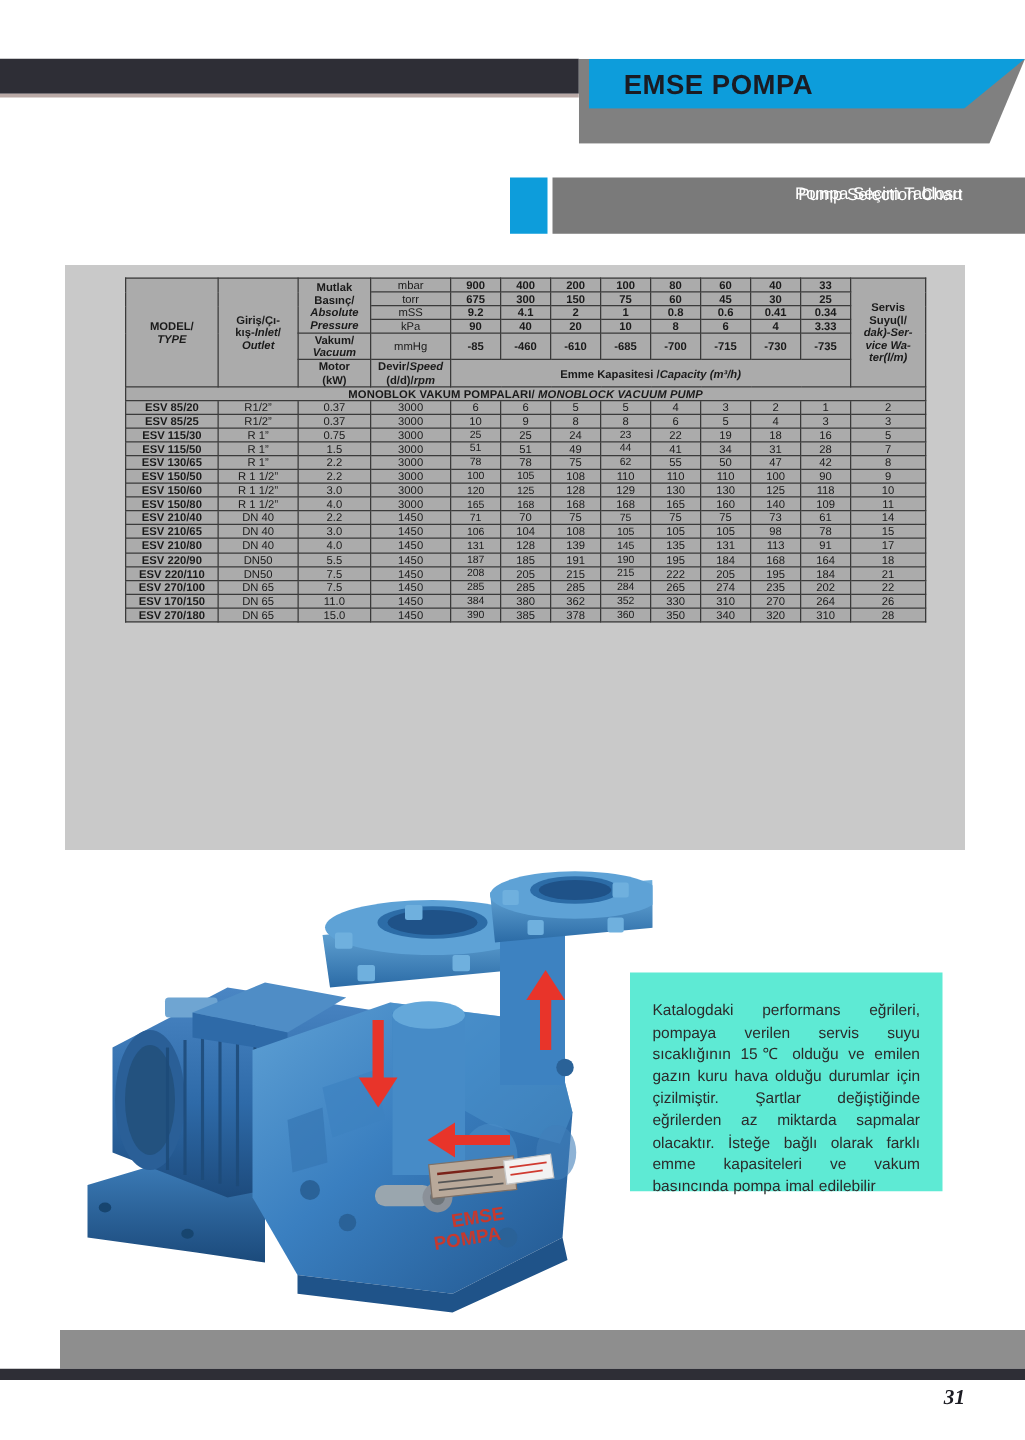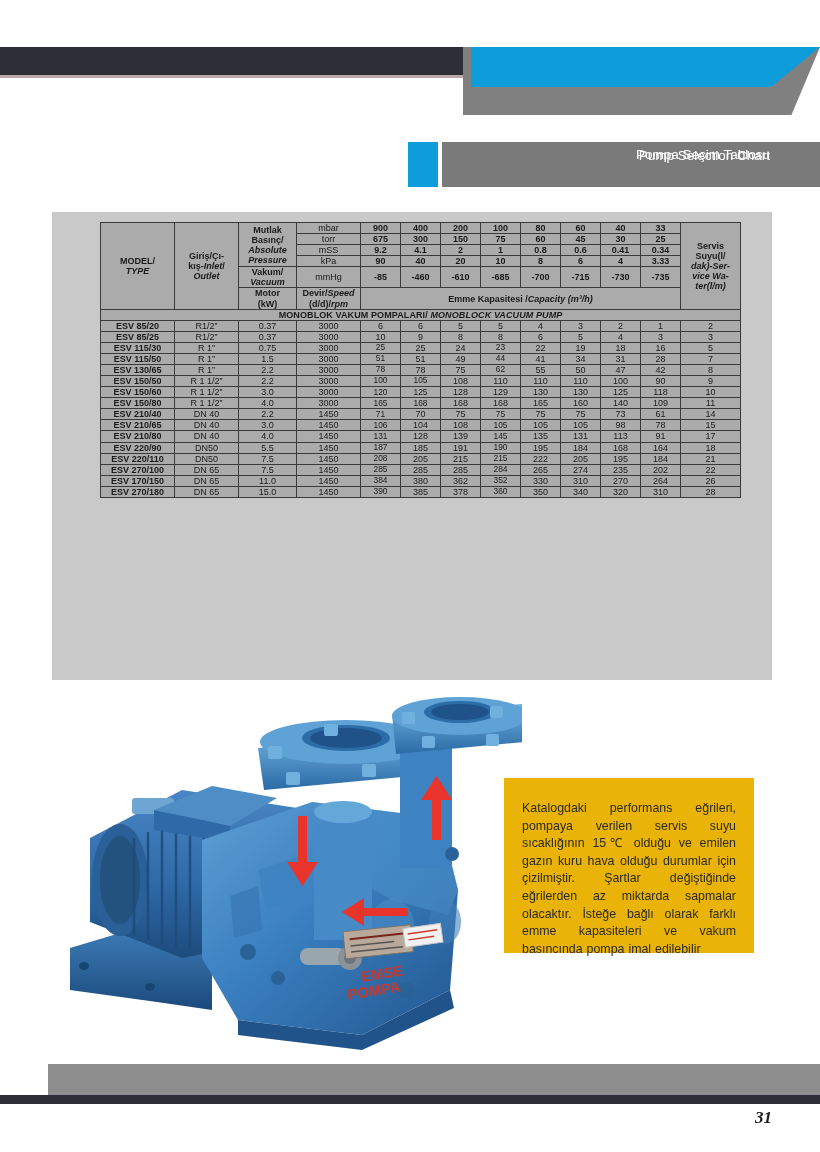--- a/index.html
+++ b/index.html
@@ -90,21 +90,21 @@
   td.capwide { background: #c2c2c2; font-weight: bold; font-size: 10px; }
   .it { font-style: italic; }
 
   
   .pump-wrap { position: absolute; left: 62px; top: 690px; width: 460px; height: 380px; }
   .pump-wrap svg { display: block; }
 
   
   .note {
     position: absolute; left: 504px; top: 778px; width: 250px; height: 175px;
-    background: #eab308;
+    background: #5eead4;
     padding: 22px 18px;
   }
   .note p {
     font-size: 12.4px; line-height: 1.42; color: #2b2b2b;
     text-align: justify; text-align-last: left;
     word-spacing: 0.5px;
   }
 
   
   .bot-grey { position: absolute; left: 48px; top: 1064px; width: 772px; height: 31px; background: #8e8e8e; }
@@ -117,20 +117,21 @@
 </style>
 </head>
 <body>
 
 <div class="page">
 
   <div class="top-dark-bar"></div>
   <div class="top-dark-bar-shadow"></div>
   <div class="brand-grey-clip"></div>
   <div class="brand-blue"></div>
+  <div class="brand-title">EMSE POMPA</div>
   <div class="brand-sub">ISO 9001 - 2008</div>
 
   <div class="sec-blue"></div>
   <div class="sec-grey"></div>
   <div class="sec-line1">Pompa Seçim Tablosu</div>
   <div class="sec-line2">Pump Selection Chart</div>
 
   <div class="table-frame"></div>
   <table class="sel">
     <colgroup>

